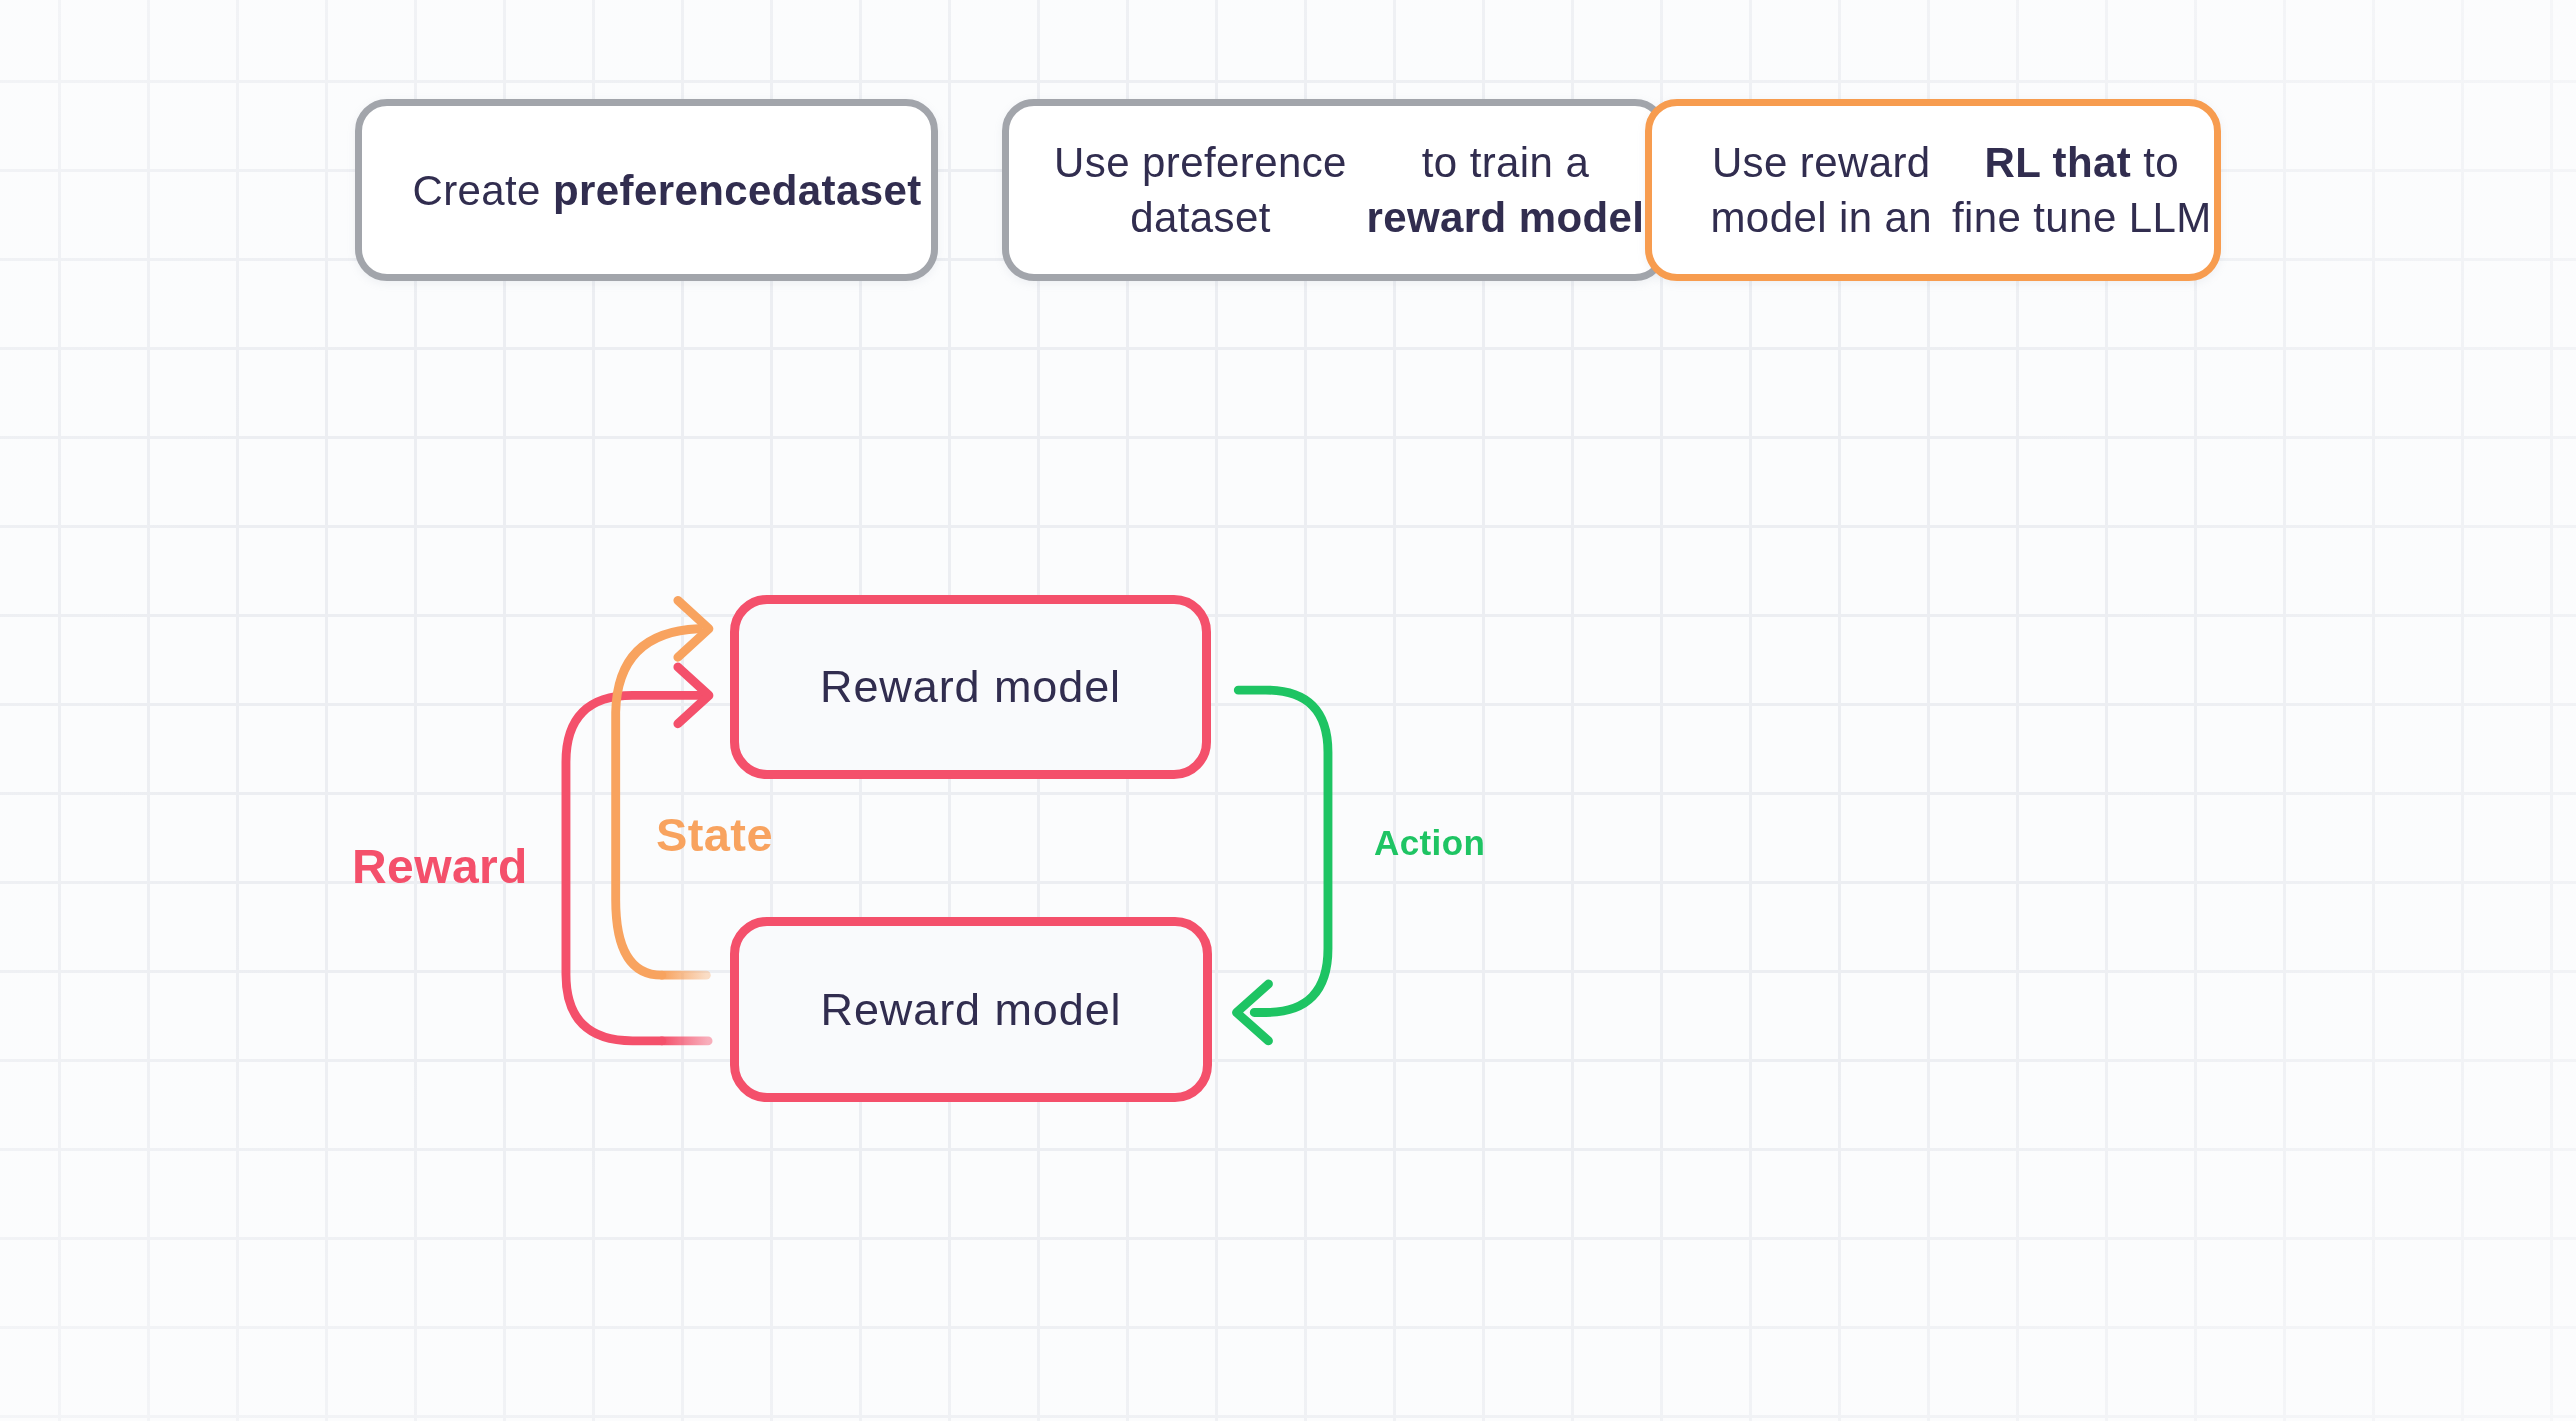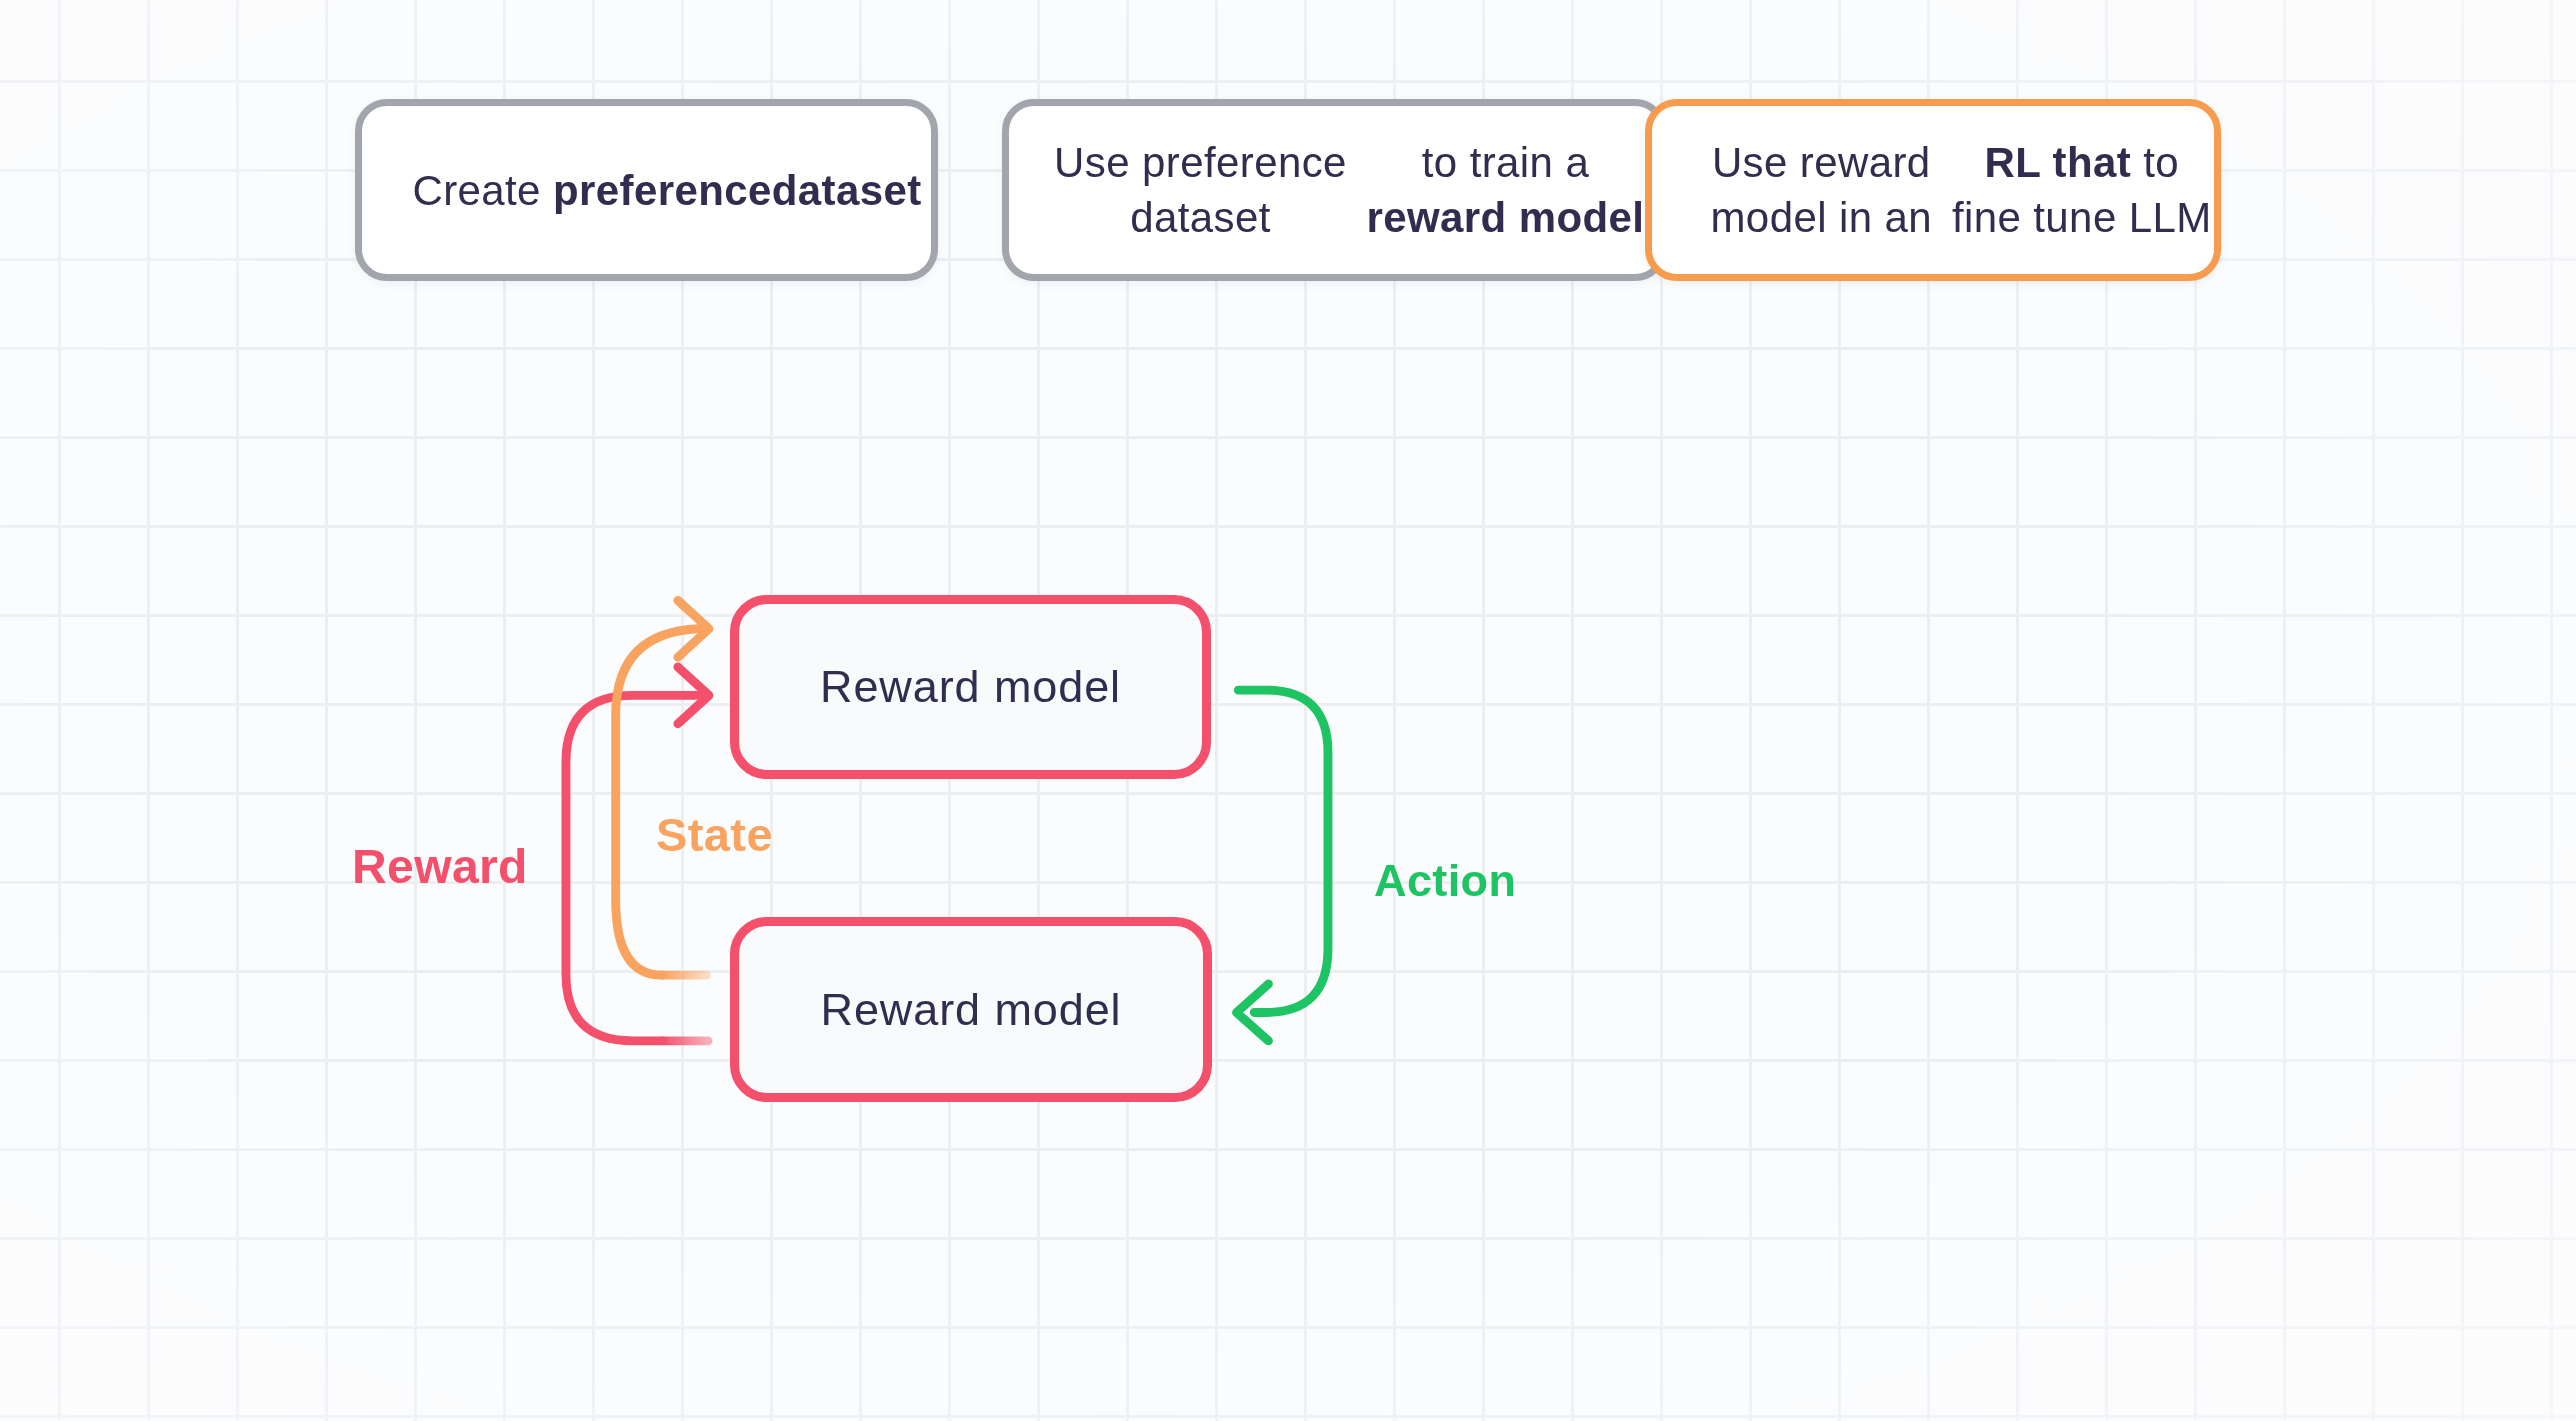--- a/index.html
+++ b/index.html
@@ -84,21 +84,21 @@
   .rm-bottom { left: 730px; top: 917px; width: 482px; height: 185px; }
   
   .edge-label {
     position: absolute;
     font-weight: 600;
     letter-spacing: 0.4px;
     white-space: nowrap;
   }
   .label-reward { left: 352px;  top: 839px; font-size: 48px; color: var(--pink, #f4506b); }
   .label-state  { left: 656px;  top: 807px; font-size: 47px; color: var(--orange, #f8a35f); }
-  .label-action { left: 1374px; top: 855px; font-size: 45px; color: var(--green, #1ec463); }
+  .label-action { left: 1374px; top: 823px; font-size: 35px; color: var(--green, #1ec463); }
   
   .caption {
     position: absolute;
     left: 1681px;
     top: 736px;
     width: 711px;
     font-size: 48px;
     line-height: 71px;
     letter-spacing: 0.4px;
     color: var(--navy, #312d4f);

